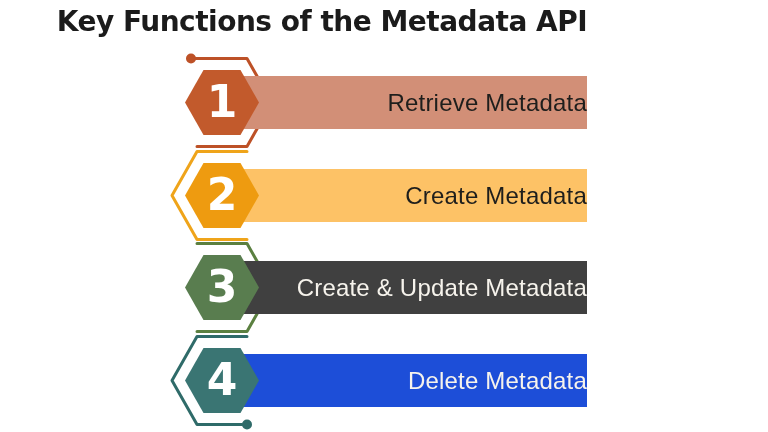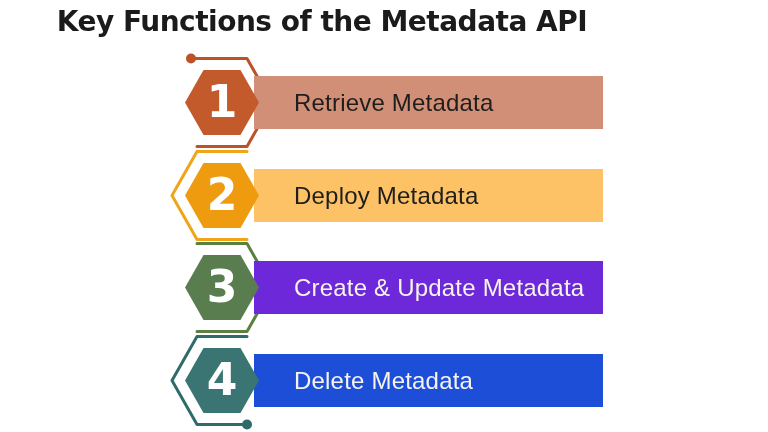--- a/index.html
+++ b/index.html
@@ -7,22 +7,22 @@
     position:relative;width:768px;height:432px;background:#ffffff;
     overflow:hidden;font-family:"Liberation Sans",sans-serif;
   }
   .title{
     position:absolute;top:5px;left:0;width:644px;margin:0;
     text-align:center;font-family:"DejaVu Sans",sans-serif;
     font-weight:700;font-size:28px;letter-spacing:-0.5px;color:#1b1b1b;
   }
   .connector-svg{position:absolute;left:0;top:0;z-index:1;}
   .bar{
-    position:absolute;left:254px;width:349px;height:53px;z-index:2;
-    display:flex;align-items:center;
+    position:absolute;left:238px;width:349px;height:53px;z-index:2;
+    display:flex;align-items:center;justify-content:flex-end;
   }
   .bar-label{
     padding-left:40px;font-size:24px;line-height:1;letter-spacing:0.2px;
     font-family:"Liberation Sans",sans-serif;font-weight:400;
   }
   .hex{
     position:absolute;left:185px;width:74px;height:65px;z-index:3;
     clip-path:polygon(0% 50%,25% 0%,75% 0%,100% 50%,75% 100%,25% 100%);
     display:flex;align-items:center;justify-content:center;
   }
@@ -56,29 +56,29 @@
     <div class="bar" id="bar-0" style="background: rgb(210, 143, 119);">
       <span class="bar-label" id="label-0" style="color: rgb(30, 30, 28);">Retrieve Metadata</span>
     </div>
     <div class="hex" id="hex-0" style="background: rgb(194, 90, 44);">
       <span class="hex-number">1</span>
     </div>
   </div>
 
   <div class="row2">
     <div class="bar" id="bar-1" style="background: rgb(253, 194, 102);">
-      <span class="bar-label" id="label-1" style="color: rgb(30, 30, 28);">Deploy Metadata</span>
+      <span class="bar-label" id="label-1" style="color: rgb(30, 30, 28);">Create Metadata</span>
     </div>
     <div class="hex" id="hex-1" style="background: rgb(238, 155, 16);">
       <span class="hex-number">2</span>
     </div>
   </div>
 
   <div class="row3">
-    <div class="bar" id="bar-2" style="background: #6d28d9;">
+    <div class="bar" id="bar-2" style="background: #404040;">
       <span class="bar-label" id="label-2" style="color: rgb(246, 243, 236);">Create &amp; Update Metadata</span>
     </div>
     <div class="hex" id="hex-2" style="background: rgb(89, 125, 79);">
       <span class="hex-number">3</span>
     </div>
   </div>
 
   <div class="row4">
     <div class="bar" id="bar-3" style="background: #1d4ed8;">
       <span class="bar-label" id="label-3" style="color: rgb(246, 243, 236);">Delete Metadata</span>

